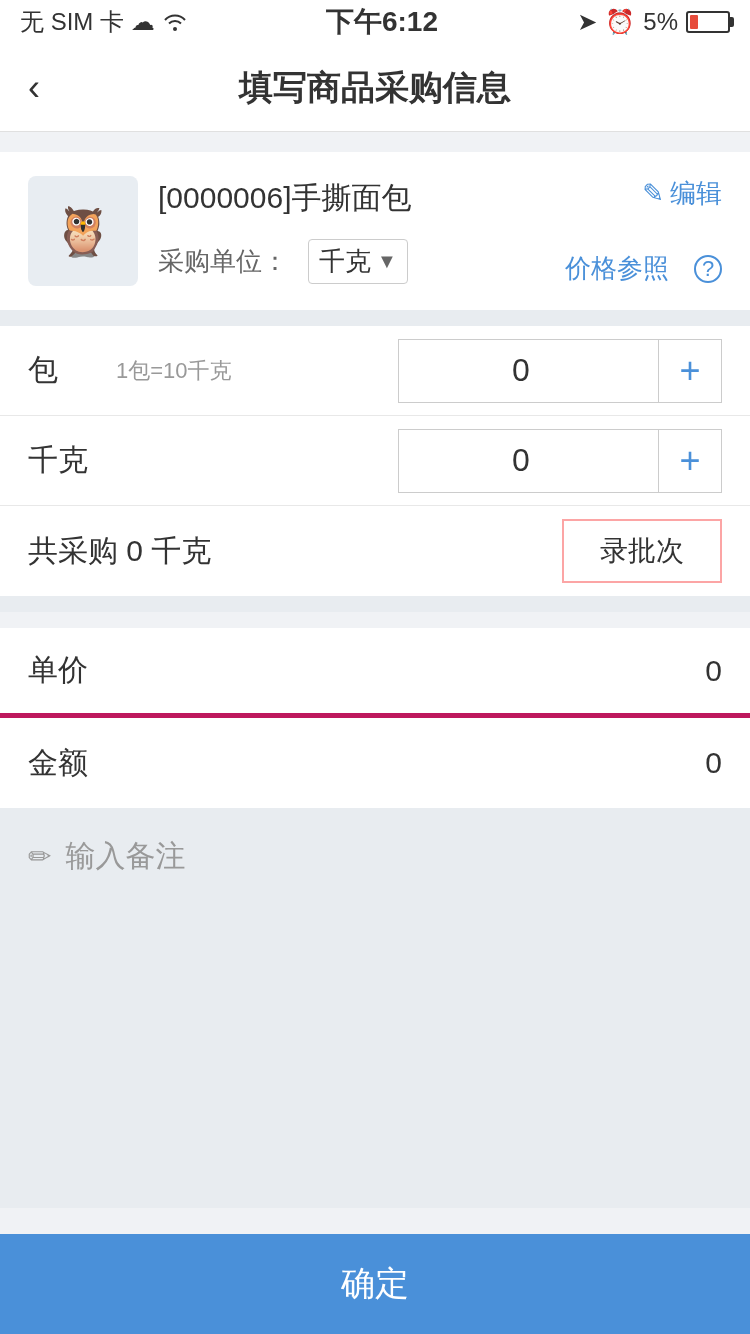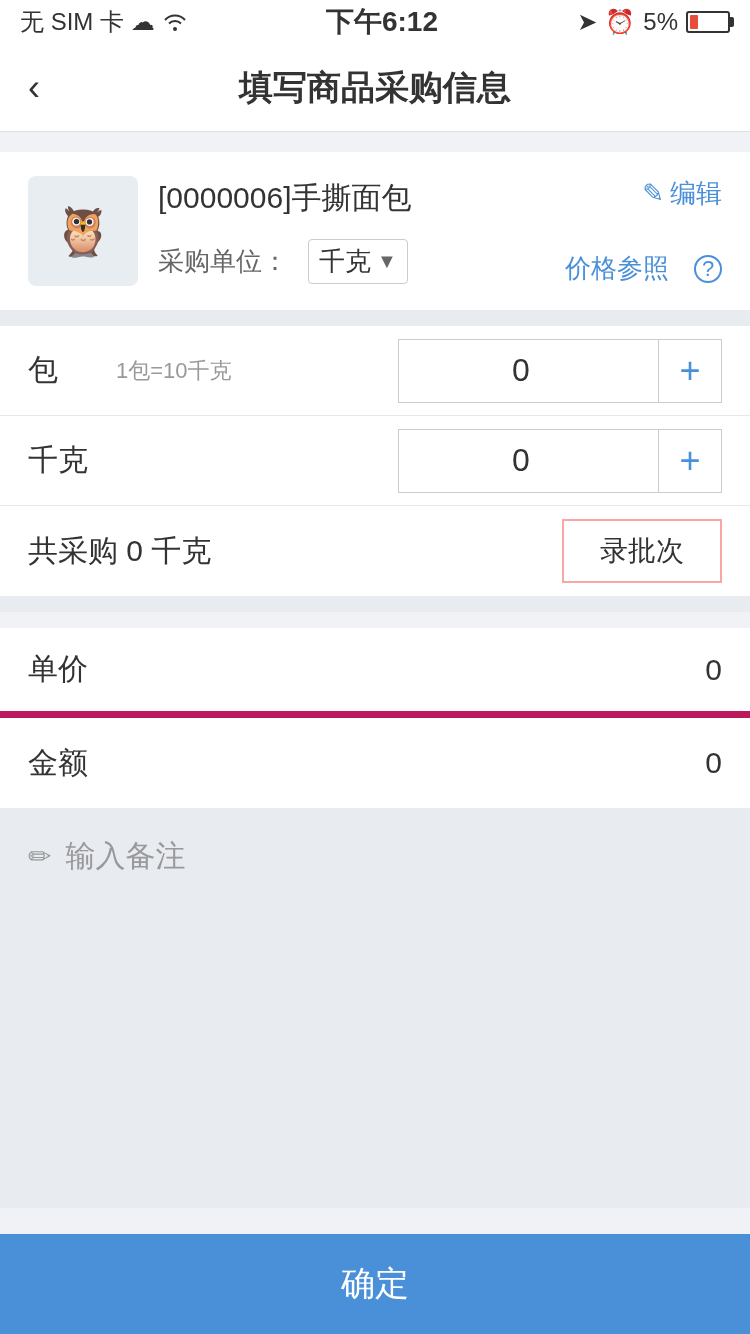--- a/index.html
+++ b/index.html
@@ -260,21 +260,21 @@
     .info-section {
       background: #fff;
       margin-top: 16px;
     }
     .info-row {
       display: flex;
       align-items: center;
       justify-content: space-between;
       padding: 0 28px;
       height: 90px;
-      border-bottom: 7px solid #be185d;
+      border-bottom: 5px solid #be185d;
     }
     .info-row:last-child {
       border-bottom: none;
     }
     .info-label {
       font-size: 30px;
       color: #333;
     }
     .info-value {
       font-size: 30px;

